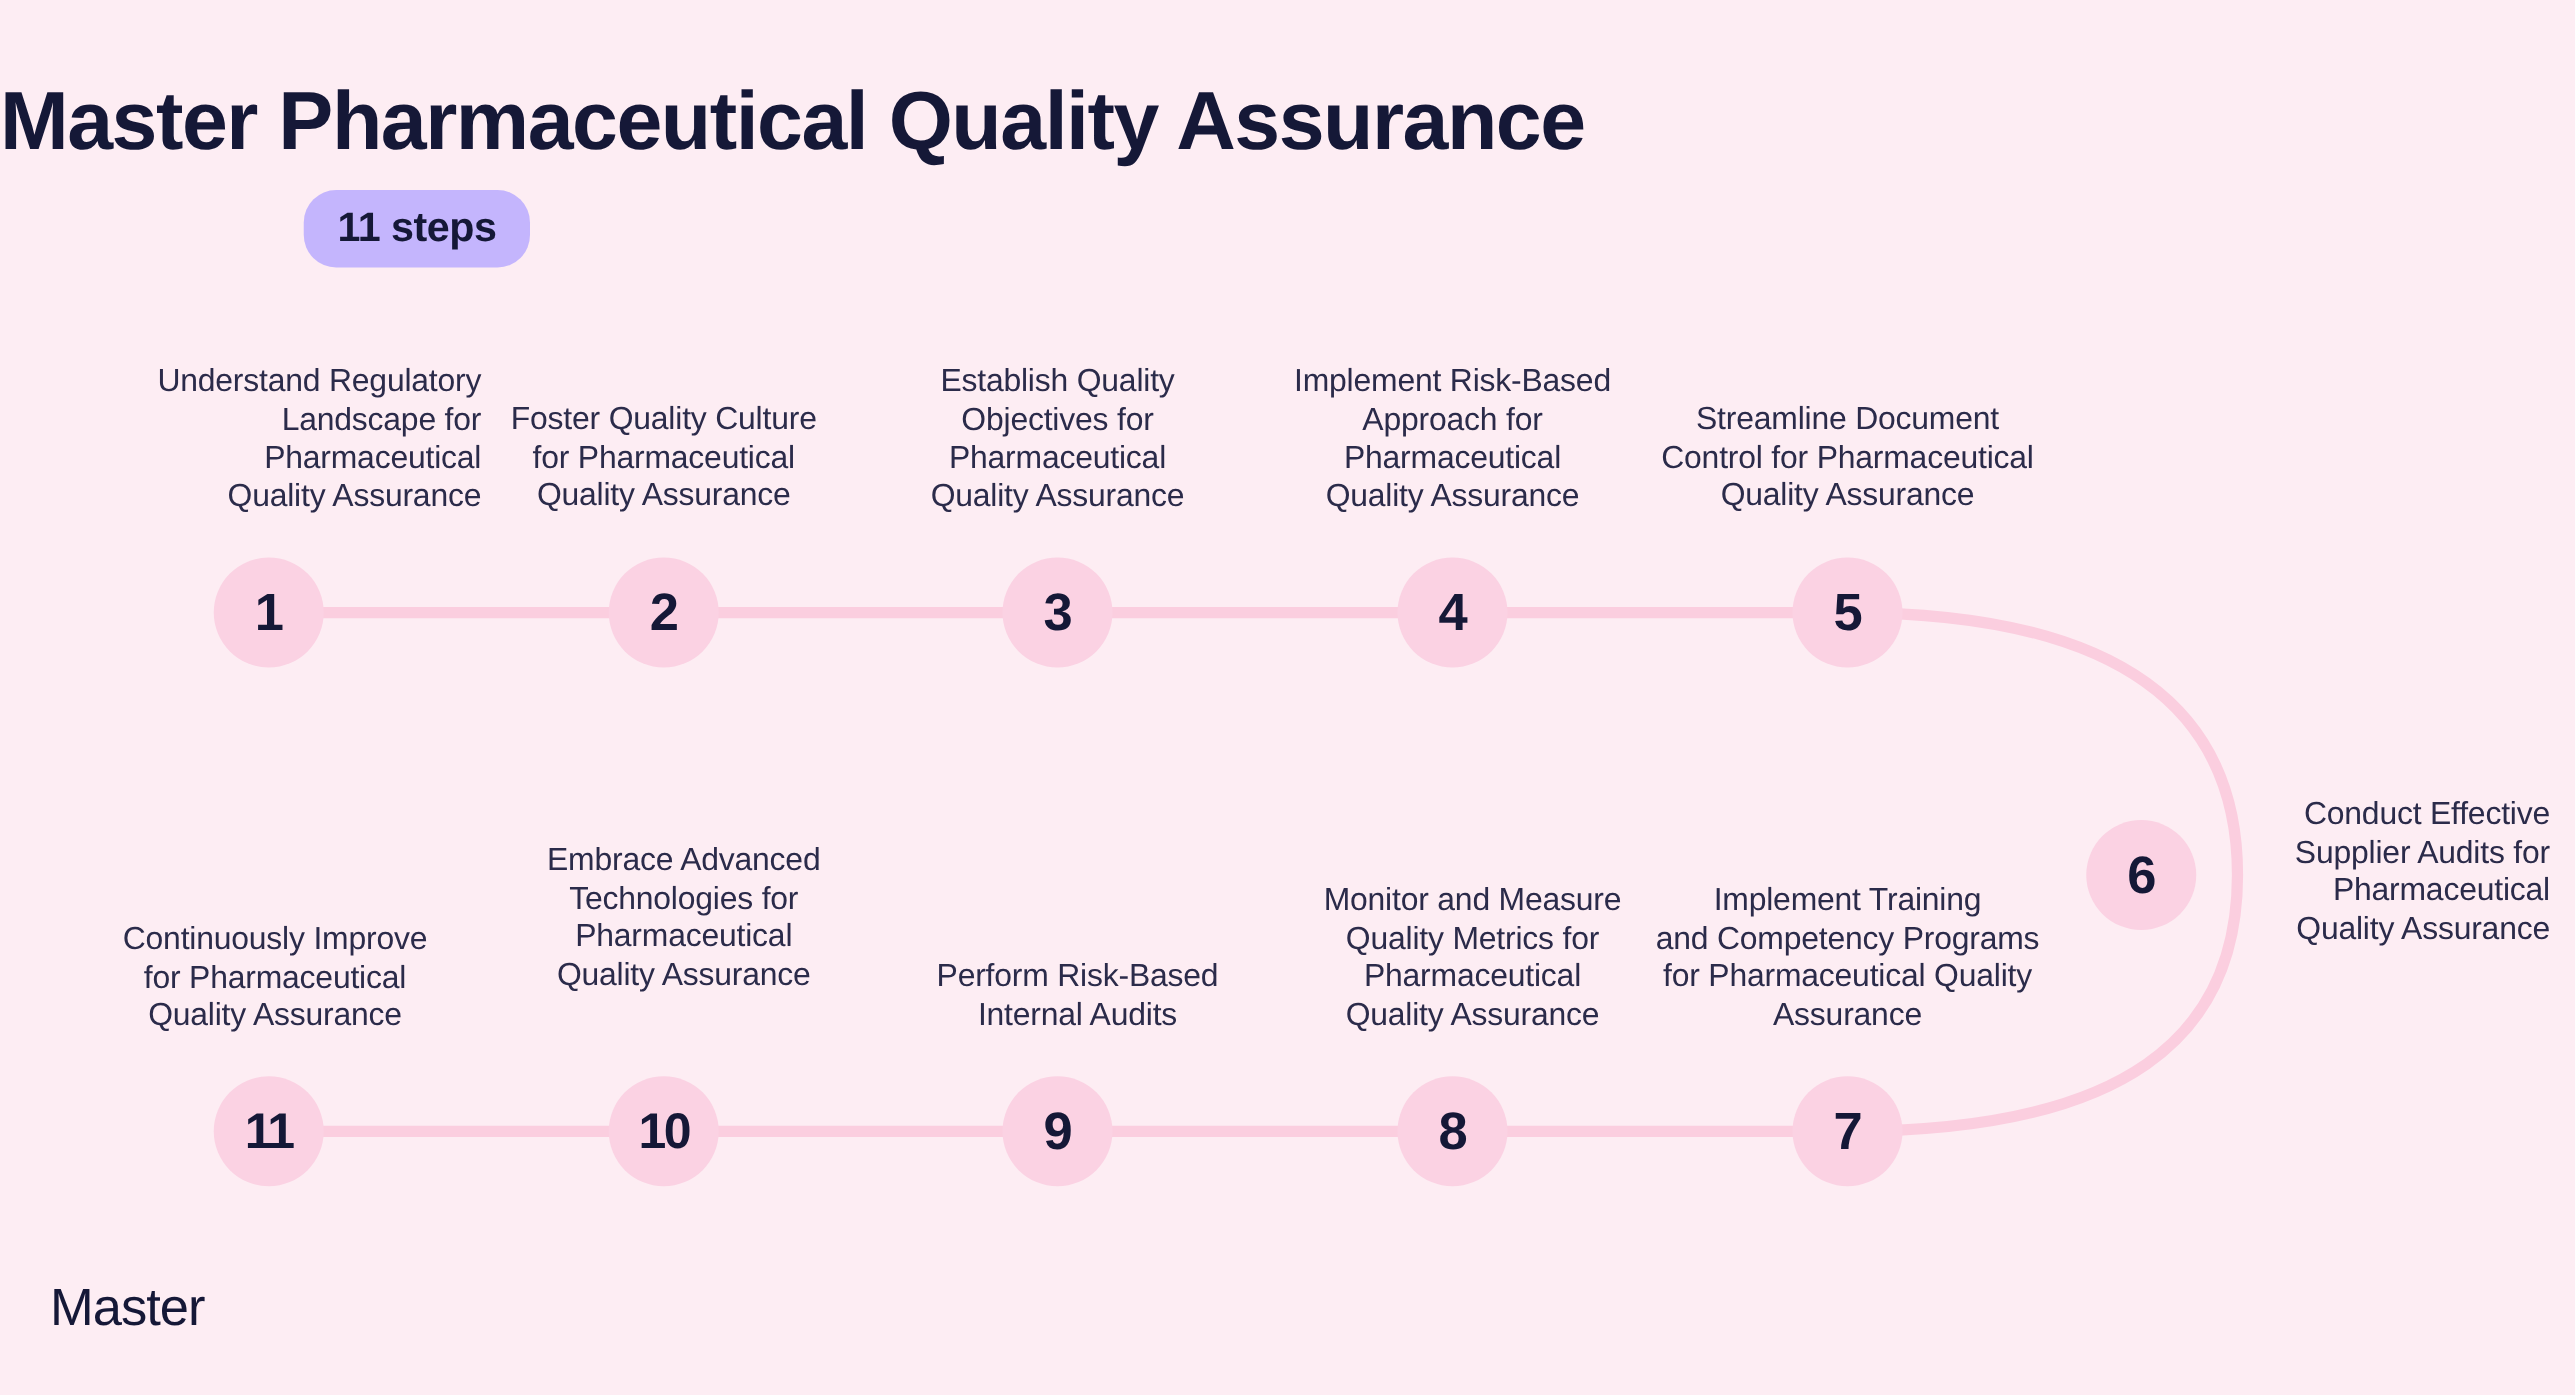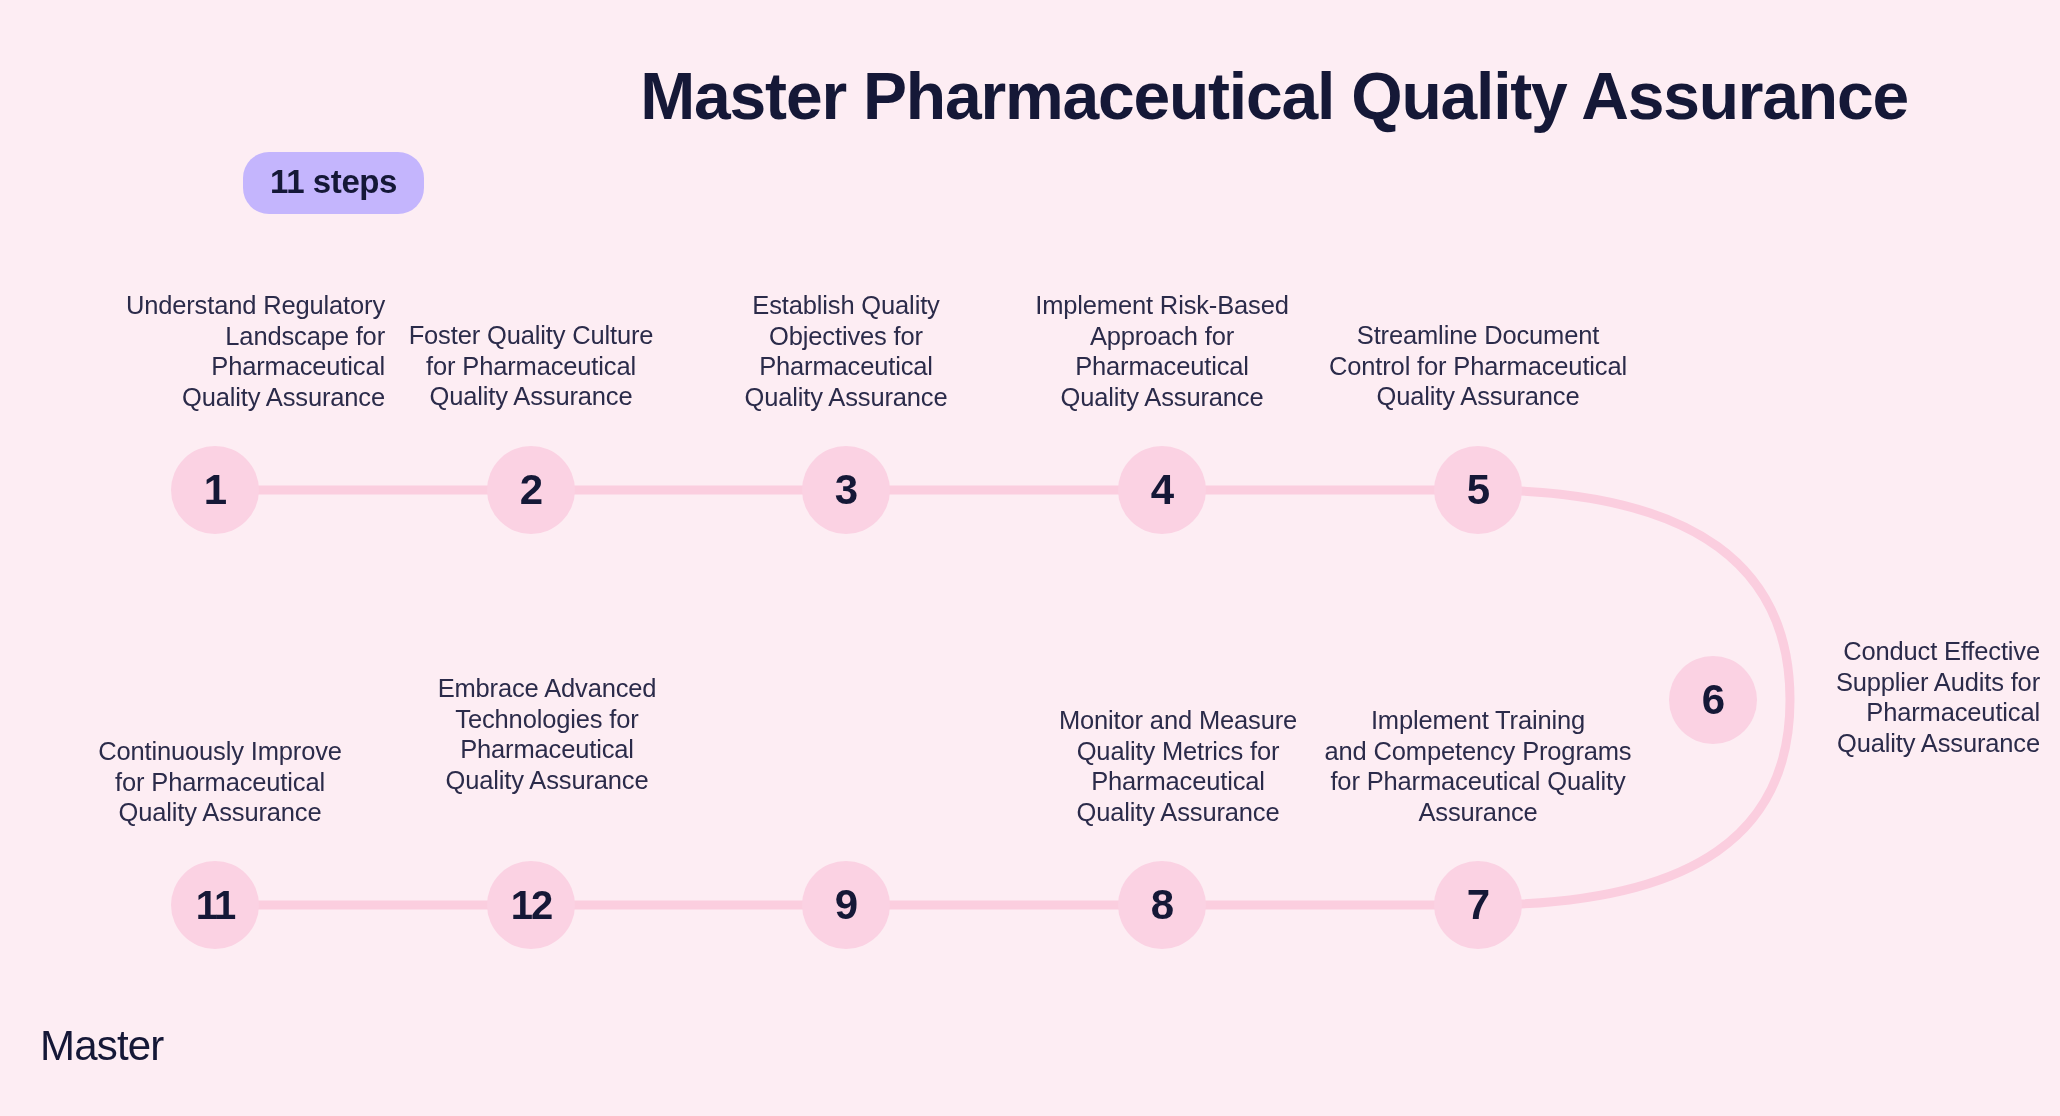--- a/index.html
+++ b/index.html
@@ -7,21 +7,21 @@
     width:2060px; height:1116px;
     background:#FDEDF3;
     font-family:"Liberation Sans", sans-serif;
     overflow:hidden;
   }
   #stage { position:relative; width:2060px; height:1116px; }
 
   
   .title {
     position:absolute; left:0; top:58px; width:1908px;
-    text-align:right;
+    text-align:left;
     font-size:66px; font-weight:bold; letter-spacing:-1.2px;
     color:#151837; white-space:nowrap;
   }
   .badge-wrap { position:absolute; left:243px; top:152px; }
   .badge {
     display:inline-block;
     background:#c4b5fd;
     color:#151837;
     font-size:33px; font-weight:bold; letter-spacing:-0.4px;
     padding:11px 27px 13px 27px;
@@ -102,34 +102,35 @@
   <div class="node" style="left:1434px; top:861px;">
     <span>7</span>
   </div>
   <div class="node" style="left:1118px; top:861px;">
     <span>8</span>
   </div>
   <div class="node" style="left:802px; top:861px;">
     <span>9</span>
   </div>
   <div class="node wide" style="left:487px; top:861px;">
-    <span>12</span>
+    <span>10</span>
   </div>
   <div class="node wide" style="left:171px; top:861px;">
     <span>11</span>
   </div>
 
   <div class="label" style="left:45px; top:290px; width:340px;text-align:right;">Understand Regulatory<br>Landscape for<br>Pharmaceutical<br>Quality Assurance</div>
   <div class="label" style="left:361px; top:320px; width:340px;">Foster Quality Culture<br>for Pharmaceutical<br>Quality Assurance</div>
   <div class="label" style="left:676px; top:290px; width:340px;">Establish Quality<br>Objectives for<br>Pharmaceutical<br>Quality Assurance</div>
   <div class="label" style="left:992px; top:290px; width:340px;">Implement Risk-Based<br>Approach for<br>Pharmaceutical<br>Quality Assurance</div>
   <div class="label" style="left:1288px; top:320px; width:380px;">Streamline Document<br>Control for Pharmaceutical<br>Quality Assurance</div>
 
   <div class="label left" style="left:1795px; top:636px; width:245px;">Conduct Effective<br>Supplier Audits for<br>Pharmaceutical<br>Quality Assurance</div>
 
   <div class="label" style="left:1318px; top:705px; width:320px;">Implement Training<br>and Competency Programs<br>for Pharmaceutical Quality<br>Assurance</div>
   <div class="label" style="left:1018px; top:705px; width:320px;">Monitor and Measure<br>Quality Metrics for<br>Pharmaceutical<br>Quality Assurance</div>
+  <div class="label" style="left:702px; top:766px; width:320px;">Perform Risk-Based<br>Internal Audits</div>
   <div class="label" style="left:387px; top:673px; width:320px;">Embrace Advanced<br>Technologies for<br>Pharmaceutical<br>Quality Assurance</div>
   <div class="label" style="left:60px; top:736px; width:320px;">Continuously Improve<br>for Pharmaceutical<br>Quality Assurance</div>
 
   <div class="logo">Master</div>
 
 </div>
 
 </body></html>

